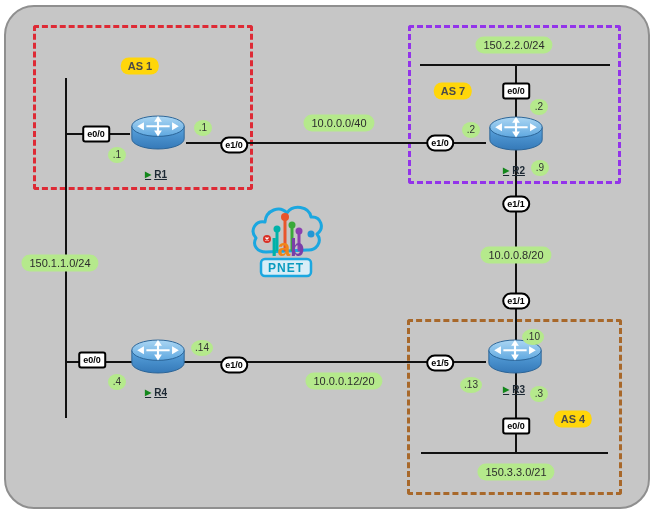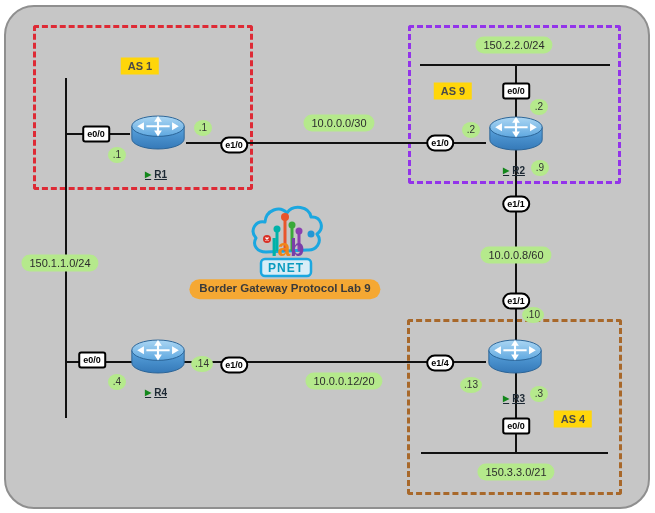--- a/index.html
+++ b/index.html
@@ -19,21 +19,21 @@
   .iflabel.rect { border-radius:3px; }
   .iflabel.pill { border-radius:9px;text-align:center; }
   .netpill { position:absolute; transform:translate(-50%,-50%); background:var(--network-badge-bg,#b5e98c);
              color:#2c2c2c; font-size:11px; line-height:1; padding:3px 8px; border-radius:9px;
              white-space:nowrap; z-index:4; }
   .ipdot { position:absolute; transform:translate(-50%,-50%); background:var(--network-badge-bg,#b5e98c);
            color:#333; font-size:10px; line-height:1; min-width:10px; text-align:center;
            padding:3px 4px; border-radius:50%; z-index:4; }
   .aspill { position:absolute; transform:translate(-50%,-50%); background:var(--as-badge-bg,#ffd60a);
             color:#4a4a4a; font-size:11px; font-weight:bold; line-height:1; padding:3px 7px;
-            border-radius:0; white-space:nowrap; z-index:4; }
+            border-radius:8px; white-space:nowrap; z-index:4; }
   .rlabel { position:absolute; font-size:10px; font-weight:bold; color:#1c2833;
             white-space:nowrap; z-index:4; cursor:pointer;text-decoration:underline; }
   .rlabel .tri { color:var(--router-symbol-green,#13871b); font-size:8px; margin-right:3px; vertical-align:1px; }
   .title-pill { position:absolute; transform:translate(-50%,-50%); background:var(--title-badge-bg,#f5a833);
                 color:#3a3a3a; font-weight:bold; font-size:11.5px; line-height:1; padding:4px 10px;
                 border-radius:10px; white-space:nowrap; z-index:4; }
   .logo { position:absolute; left:247px; top:196px; z-index:2; }
 </style>
 </head>
 <body>
@@ -91,54 +91,54 @@
     </svg>
   <svg class="router" style="left:484px;top:336px" viewBox="0 0 64 42">
       <use href="#router-shape"></use>
     </svg>
   <svg class="router" style="left:127px;top:336px" viewBox="0 0 64 42">
       <use href="#router-shape"></use>
     </svg>
 
   <div class="rlabel" style="left:145px;top:169px"><span class="tri">▶</span><span>R1</span></div>
   <div class="rlabel" style="left:503px;top:165px"><span class="tri">▶</span><span>R2</span></div>
-  <div class="rlabel" style="left:503px;top:393px"><span class="tri">▶</span><span>R3</span></div>
+  <div class="rlabel" style="left:503px;top:384px"><span class="tri">▶</span><span>R3</span></div>
   <div class="rlabel" style="left:145px;top:387px"><span class="tri">▶</span><span>R4</span></div>
 
   <span class="iflabel rect" style="left:96px;top:134px">e0/0</span>
   <span class="iflabel pill" style="left:234px;top:145px">e1/0</span>
   <span class="iflabel pill" style="left:440px;top:143px">e1/0</span>
   <span class="iflabel rect" style="left:516px;top:91px">e0/0</span>
   <span class="iflabel pill" style="left:516px;top:204px">e1/1</span>
   <span class="iflabel pill" style="left:516px;top:301px">e1/1</span>
-  <span class="iflabel pill" style="left:440px;top:363px">e1/4</span>
+  <span class="iflabel pill" style="left:440px;top:363px">e1/5</span>
   <span class="iflabel rect" style="left:516px;top:426px">e0/0</span>
   <span class="iflabel rect" style="left:92px;top:360px">e0/0</span>
   <span class="iflabel pill" style="left:234px;top:365px">e1/0</span>
 
   <span class="netpill" style="left:514px;top:45px">150.2.2.0/24</span>
-  <span class="netpill" style="left:339px;top:123px">10.0.0.0/30</span>
+  <span class="netpill" style="left:339px;top:123px">10.0.0.0/40</span>
   <span class="netpill" style="left:60px;top:263px">150.1.1.0/24</span>
-  <span class="netpill" style="left:516px;top:255px">10.0.0.8/60</span>
+  <span class="netpill" style="left:516px;top:255px">10.0.0.8/20</span>
   <span class="netpill" style="left:344px;top:381px">10.0.0.12/20</span>
   <span class="netpill" style="left:516px;top:472px">150.3.3.0/21</span>
 
   <span class="ipdot" style="left:117px;top:155px">.1</span>
   <span class="ipdot" style="left:203px;top:128px">.1</span>
   <span class="ipdot" style="left:471px;top:130px">.2</span>
   <span class="ipdot" style="left:539px;top:107px">.2</span>
   <span class="ipdot" style="left:540px;top:168px">.9</span>
-  <span class="ipdot" style="left:533px;top:315px">.10</span>
+  <span class="ipdot" style="left:533px;top:337px">.10</span>
   <span class="ipdot" style="left:471px;top:385px">.13</span>
   <span class="ipdot" style="left:539px;top:394px">.3</span>
-  <span class="ipdot" style="left:202px;top:364px">.14</span>
+  <span class="ipdot" style="left:202px;top:348px">.14</span>
   <span class="ipdot" style="left:117px;top:382px">.4</span>
 
   <span class="aspill" style="left:140px;top:66px">AS 1</span>
-  <span class="aspill" style="left:453px;top:91px">AS 9</span>
+  <span class="aspill" style="left:453px;top:91px">AS 7</span>
   <span class="aspill" style="left:573px;top:419px">AS 4</span>
 
   <svg class="logo" width="80" height="86" viewBox="0 0 80 86">
     <g>
       <path d="M19 56 C10 56 5 49 9 42 C2 34 9 24 18 26 C19 14 33 9 40 17 C46 8 62 10 64 21 C74 20 78 32 70 38 C76 46 69 55 60 54 L19 56 Z" fill="none" stroke="#1ba7e0" stroke-width="3" stroke-linejoin="round"></path>
       <g stroke-width="3" stroke-linecap="round" fill="none">
         <path d="M30 54 V36" stroke="#00b2a9"></path>
         <path d="M38 54 V24" stroke="#e8552c"></path>
         <path d="M45 54 V32" stroke="#3aa93a"></path>
         <path d="M52 54 V38" stroke="#8a3fb0"></path>
@@ -149,15 +149,14 @@
       <circle cx="52" cy="35" r="3.5" fill="#8a3fb0"></circle>
       <circle cx="20" cy="43" r="4" fill="#d93025"></circle>
       <path d="M18.5 41.5 l3 3 M21.5 41.5 l-3 3" stroke="#fff" stroke-width="1.2"></path>
       <circle cx="64" cy="38" r="3.5" fill="#2196d4"></circle>
     </g>
     <text x="24" y="60" font-size="23" font-weight="bold"><tspan fill="#00b2a9">l</tspan><tspan fill="#f08519">a</tspan><tspan fill="#7a3fa8">b</tspan></text>
     <rect x="14" y="63" width="50" height="17" rx="4" fill="#d9edf7" stroke="#1ba7e0" stroke-width="2.5"></rect>
     <text x="39" y="76" text-anchor="middle" font-size="12" font-weight="bold" fill="#0a9bbf" letter-spacing="1">PNET</text>
   </svg>
 
-  <span class="title-pill" style="left:285px;top:289px">Border Gateway Protocol Lab 9</span>
 
 </div>
 
 </body></html>

